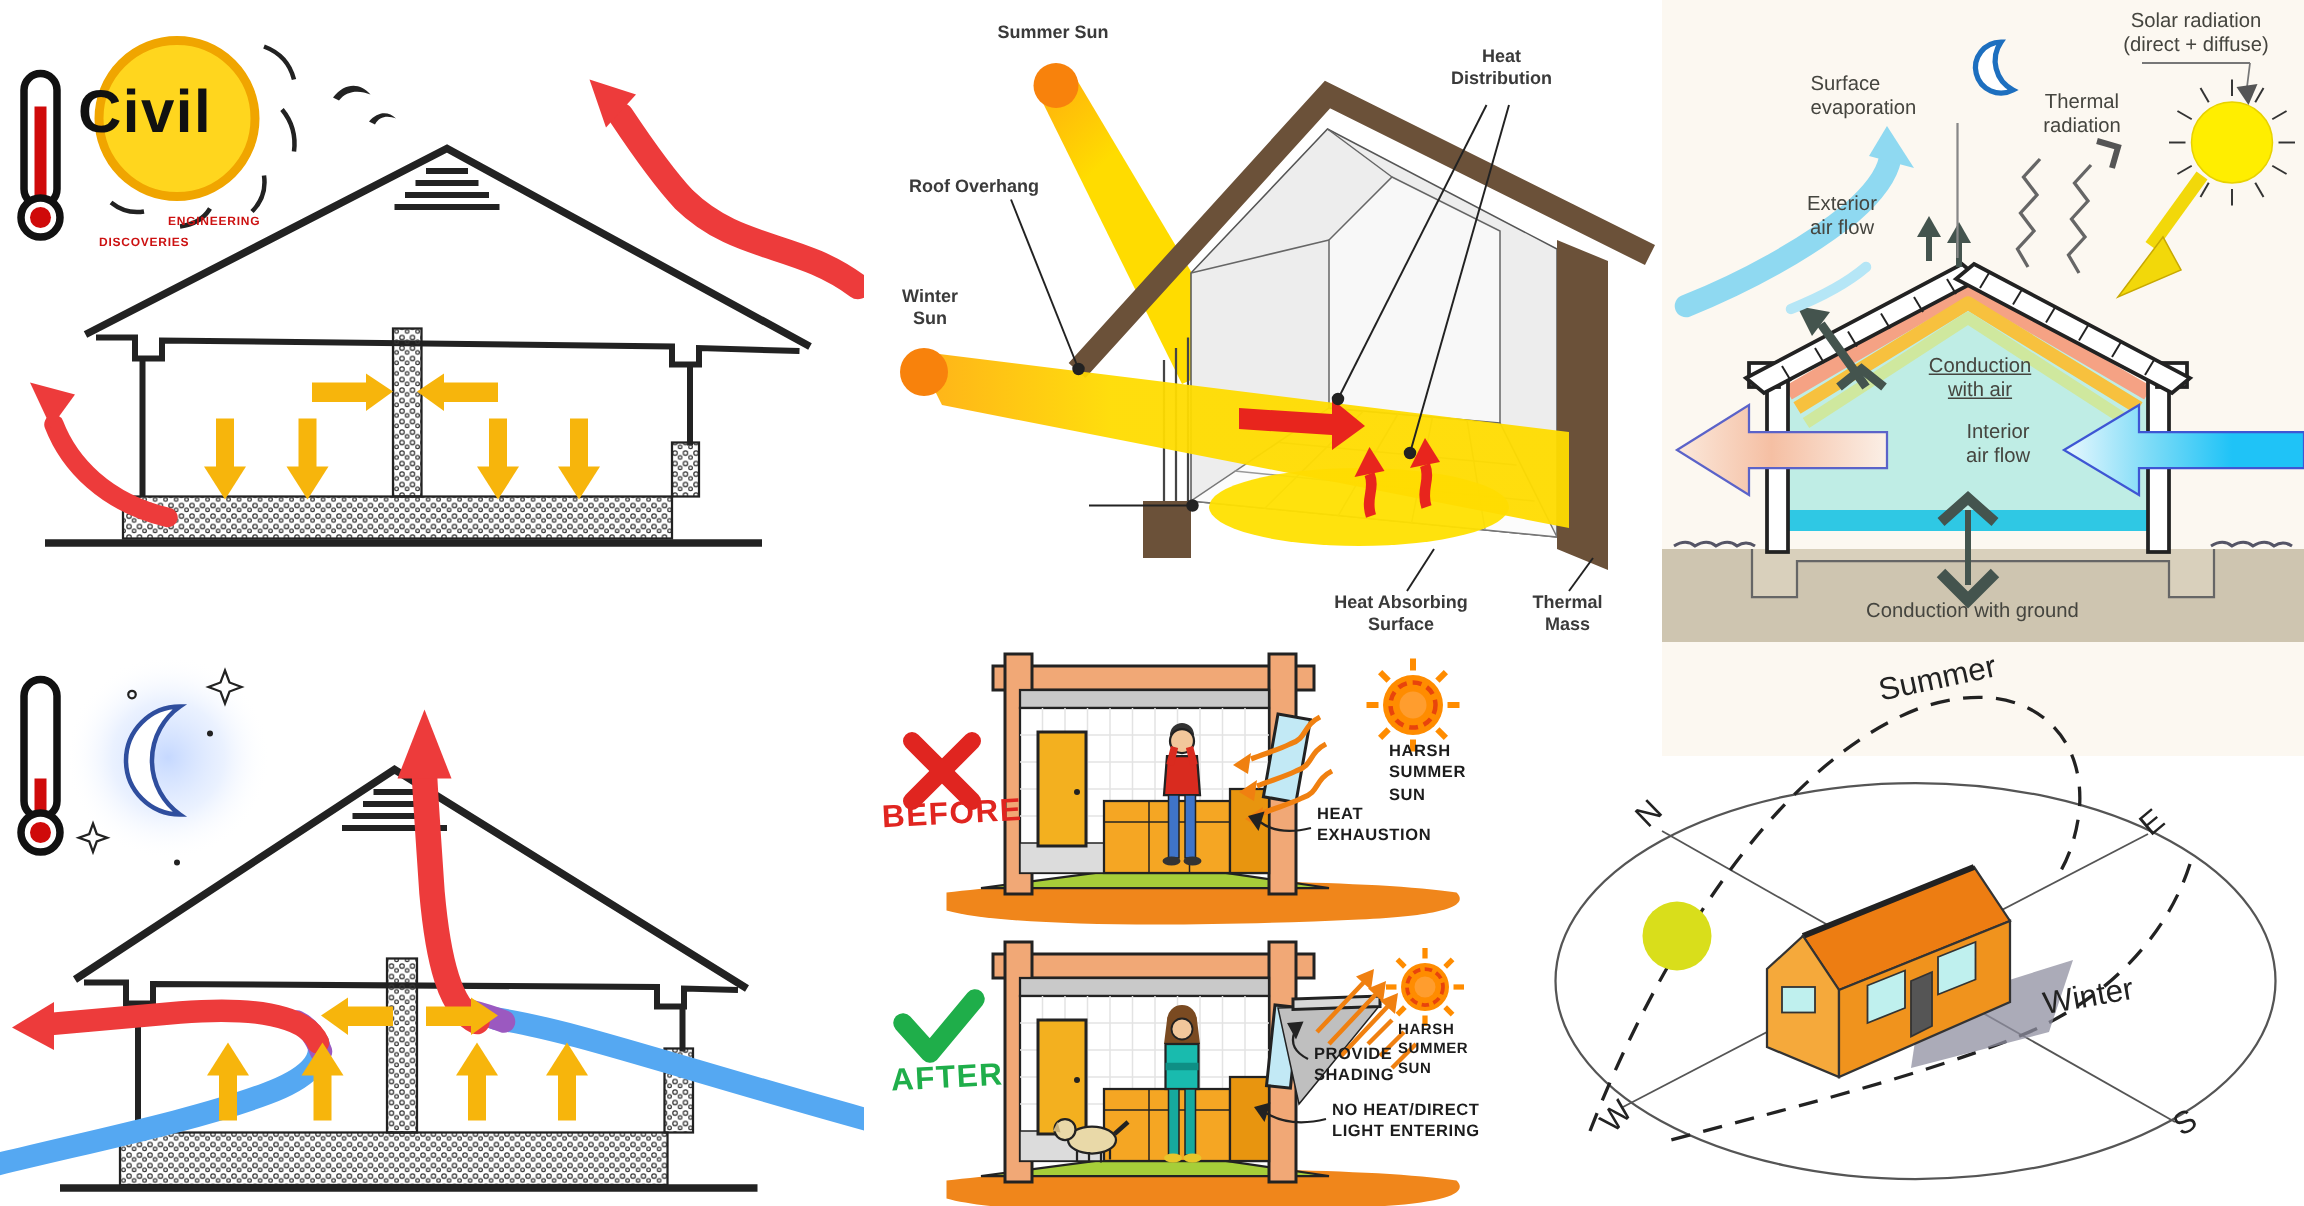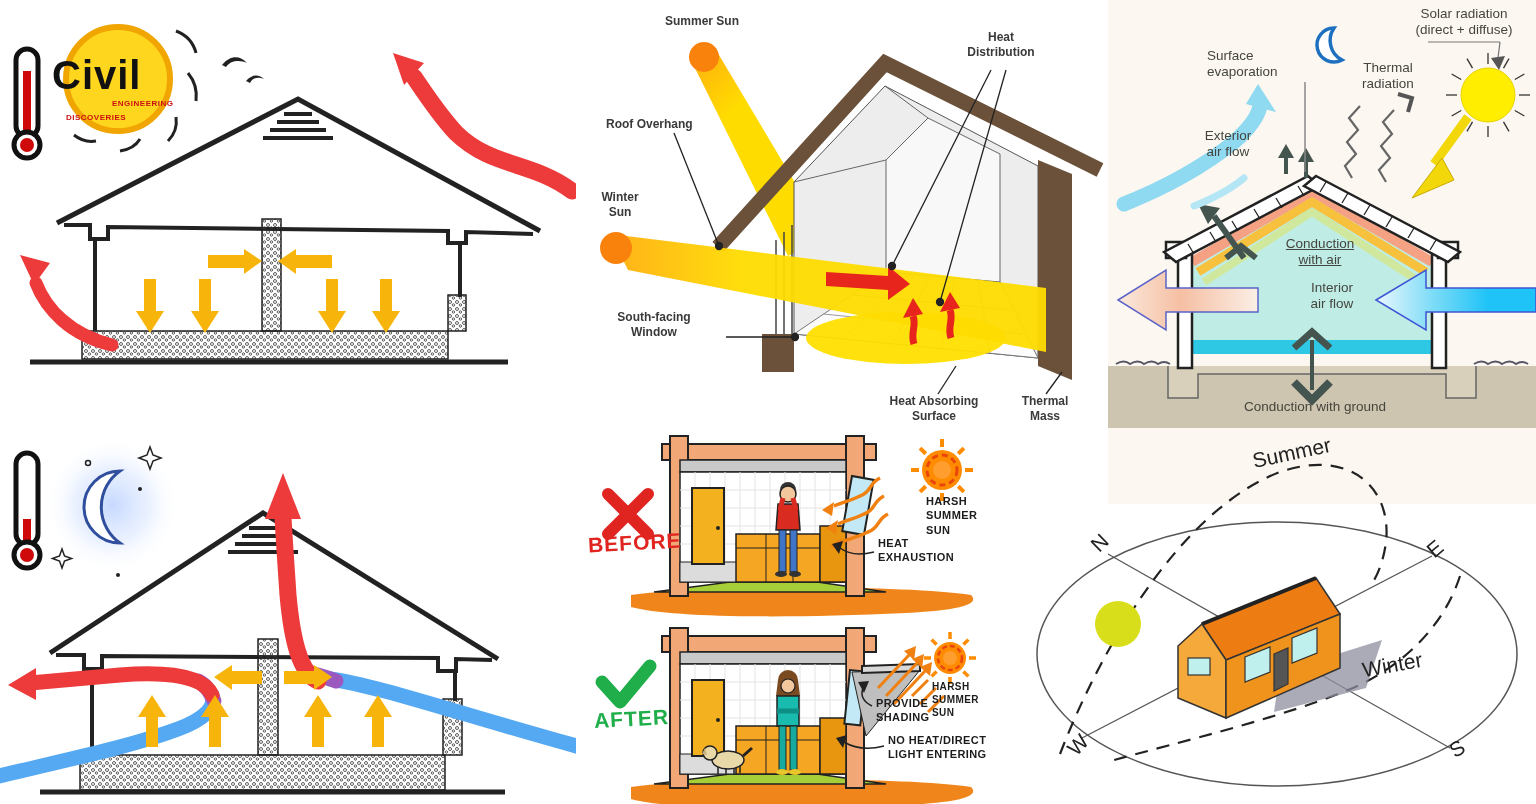--- a/index.html
+++ b/index.html
@@ -15,21 +15,21 @@
   .p3lbl{font-size:13.5px;font-weight:500;color:#45453f;}
   
   .hand{font-size:11px;font-weight:700;letter-spacing:.4px;color:#1c1c1c;line-height:1.3;}
   .hand.small{font-size:10px;}
   .beforeTxt{font-size:21px;font-weight:800;color:#e02520;transform:rotate(-3deg);letter-spacing:1px;}
   .afterTxt{font-size:21px;font-weight:800;color:#1fae4a;transform:rotate(-3deg);letter-spacing:1px;}
   
   .p6lbl{font-size:21px;font-weight:500;color:#222;}
   
   .brand{font-size:40px;font-weight:800;color:#111;letter-spacing:1px;line-height:1;}
-  .brandSub{font-size:8px;font-weight:700;color:#cc1111;letter-spacing:.5px;line-height:1.2;}
+  .brandSub{font-size:8px;font-weight:700;color:#cc1111;letter-spacing:.5px;line-height:1.2;margin-top:44px;}
 </style>
 </head>
 <body>
 
 <div id="stage">
 
   <div class="panel" style="left:0;top:13px;width:576px;height:425px;">
     <svg width="576" height="425" viewBox="0 0 576 425">
       <defs>
         <pattern id="stip1" width="7" height="7" patternUnits="userSpaceOnUse">
@@ -229,22 +229,20 @@
         <line x1="98" y1="133" x2="143" y2="246"></line>
           <circle cx="143" cy="246" r="3.5"></circle>
         <line x1="362" y1="394" x2="380" y2="366"></line>
         <line x1="470" y1="394" x2="486" y2="372"></line>
       </g>
     </svg>
     <div class="lbl p2lbl ctr" style="left:66px;top:14px;width:120px;">Summer Sun</div>
     <div class="lbl p2lbl" style="left:30px;top:117px;">Roof Overhang</div>
     <div class="lbl p2lbl ctr" style="left:4px;top:190px;width:80px;">Winter
 Sun</div>
-    <div class="lbl p2lbl ctr" style="left:8px;top:310px;width:140px;">South-facing
-Window</div>
     <div class="lbl p2lbl ctr" style="left:365px;top:30px;width:120px;">Heat
 Distribution</div>
     <div class="lbl p2lbl ctr" style="left:288px;top:394px;width:140px;">Heat Absorbing
 Surface</div>
     <div class="lbl p2lbl ctr" style="left:419px;top:394px;width:100px;">Thermal
 Mass</div>
   </div>
 
   <div class="panel" style="left:1108px;top:0;width:428px;height:504px;background:#FCF8F1;">
     <svg width="428" height="428" viewBox="0 0 428 428">

